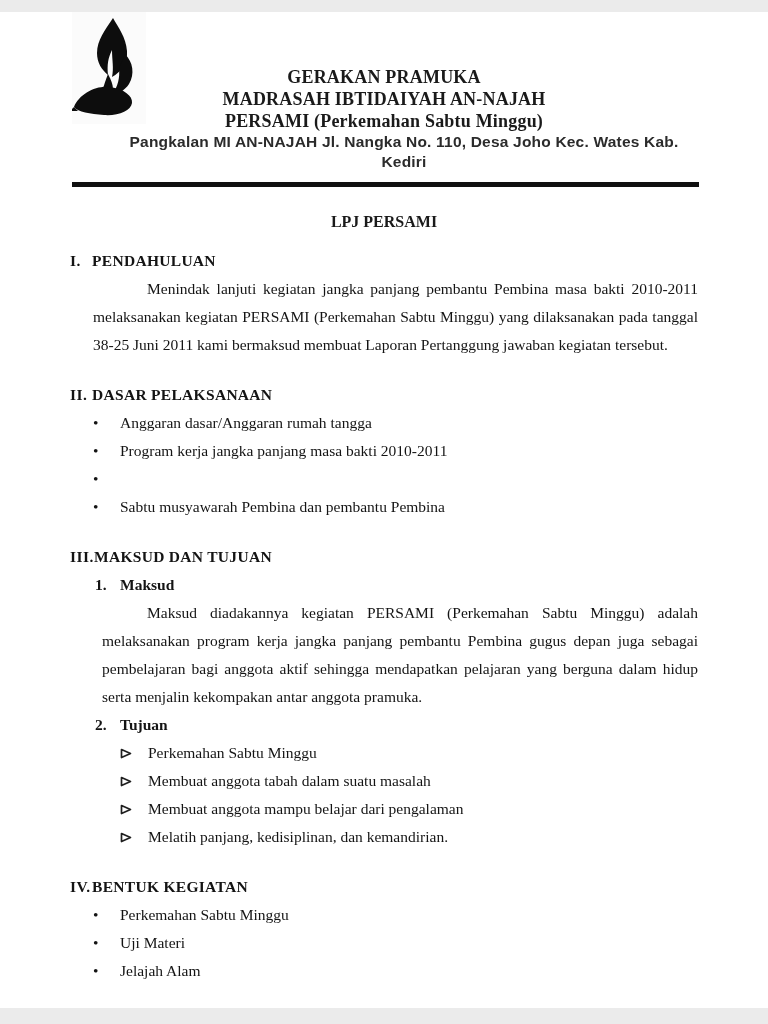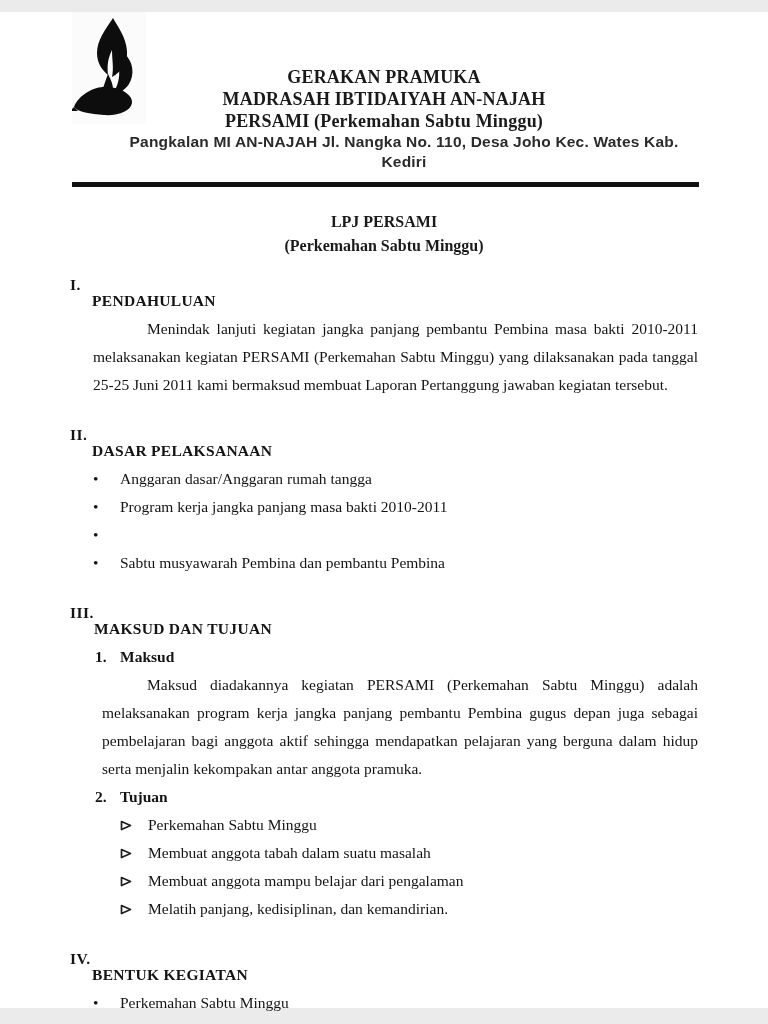--- a/index.html
+++ b/index.html
@@ -86,21 +86,21 @@
 
   .sec-heading {
     display: flex;
     font-weight: bold;
     font-size: 15.5px;
   }
   .sec-heading .num {
     min-width: 22px;
     letter-spacing: 0.5px;
   }
-  .sec-heading .txt { letter-spacing: 0.3px; margin-top: 16px; }
+  .sec-heading .txt { letter-spacing: 0.3px; }
 
   .para {
     margin-left: 23px;
     text-align: justify;
     text-indent: 54px;
   }
 
   .bullet-item {
     display: flex;
     padding-left: 23px;
@@ -163,31 +163,30 @@
       <div class="lh-serif">GERAKAN PRAMUKA</div>
       <div class="lh-serif">MADRASAH IBTIDAIYAH AN-NAJAH</div>
       <div class="lh-serif">PERSAMI (Perkemahan Sabtu Minggu)</div>
       <div class="lh-sans">Pangkalan MI AN-NAJAH Jl. Nangka No. 110, Desa Joho Kec. Wates Kab.</div>
       <div class="lh-sans">Kediri</div>
       <div class="lh-rule"></div>
     </div>
 
     <div class="doc-title">
       <div>LPJ PERSAMI</div>
-      <div>(Perkemahan Sabtu Minggu)</div>
     </div>
 
     <div class="content">
 
       <div class="section">
         <div class="sec-heading">
           <span class="num">I.</span>
           <span class="txt">PENDAHULUAN</span>
         </div>
-        <div class="para">Menindak lanjuti kegiatan jangka panjang pembantu Pembina masa bakti 2010-2011 melaksanakan kegiatan PERSAMI (Perkemahan Sabtu Minggu) yang dilaksanakan pada tanggal 25-25 Juni 2011 kami bermaksud membuat Laporan Pertanggung jawaban kegiatan tersebut.</div>
+        <div class="para">Menindak lanjuti kegiatan jangka panjang pembantu Pembina masa bakti 2010-2011 melaksanakan kegiatan PERSAMI (Perkemahan Sabtu Minggu) yang dilaksanakan pada tanggal 38-25 Juni 2011 kami bermaksud membuat Laporan Pertanggung jawaban kegiatan tersebut.</div>
       </div>
 
       <div class="section">
         <div class="sec-heading">
           <span class="num">II.</span>
           <span class="txt">DASAR PELAKSANAAN</span>
         </div>
         <div class="bullet-item">
           <span class="bullet-glyph">•</span>
           <span>Anggaran dasar/Anggaran rumah tangga</span>

